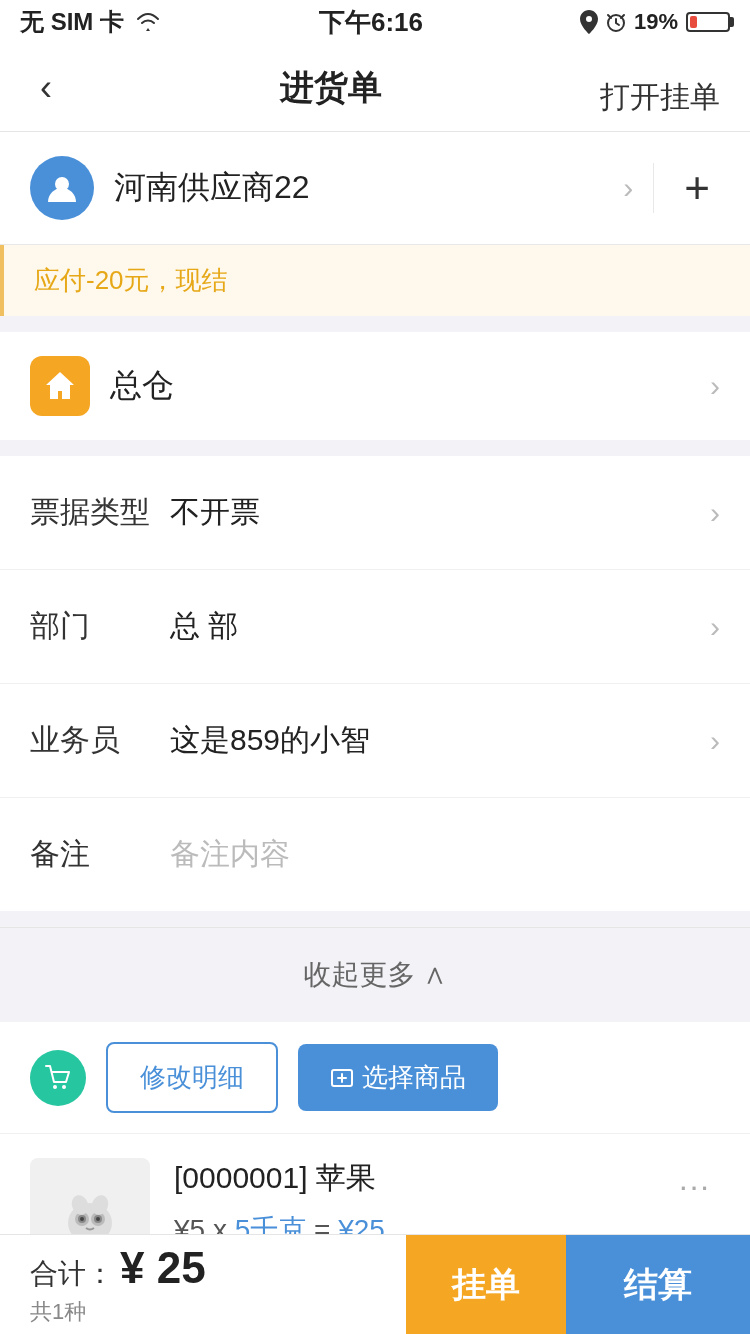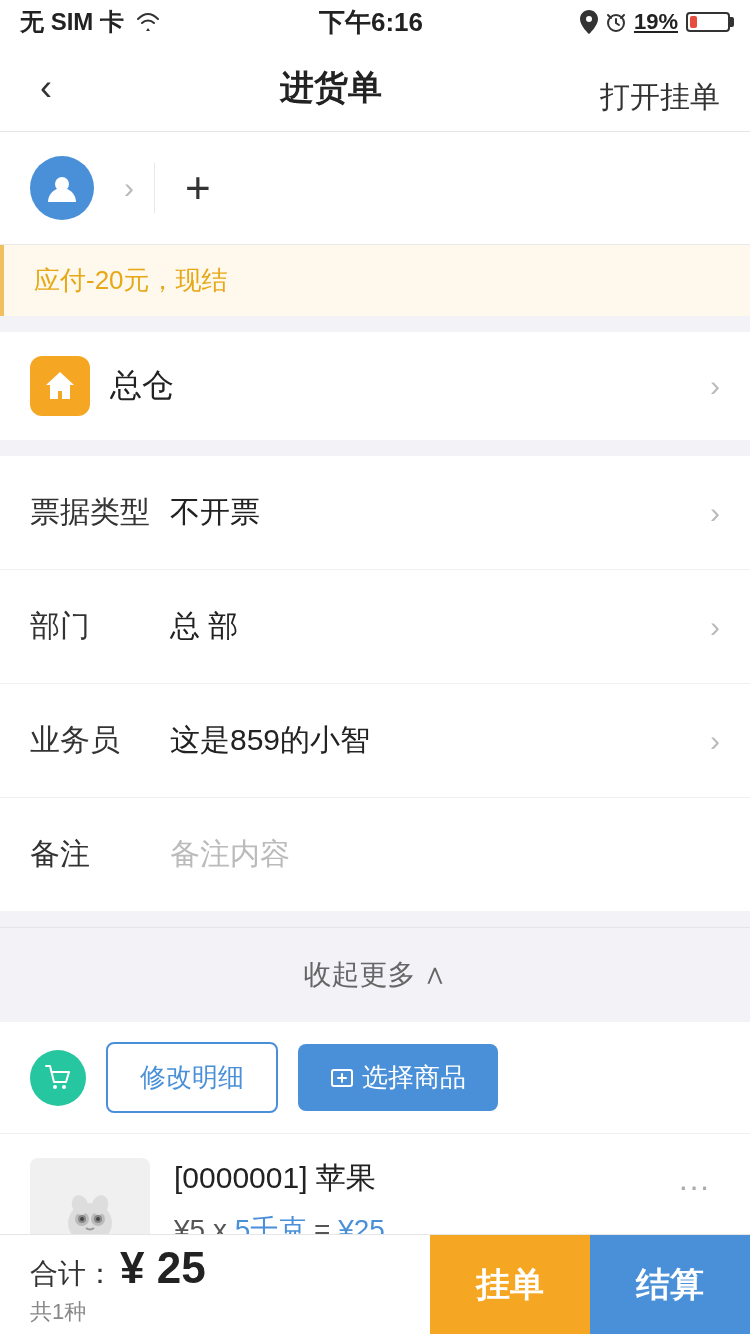--- a/index.html
+++ b/index.html
@@ -19,21 +19,21 @@
       background: #fff;
       display: flex;
       align-items: center;
       justify-content: space-between;
       padding: 0 20px;
       font-size: 24px;
       font-weight: 600;
     }
     .status-left { display: flex; align-items: center; gap: 10px; }
     .status-center { font-size: 26px; font-weight: 600; }
-    .status-right { display: flex; align-items: center; gap: 8px; font-size: 22px; text-decoration: underline; }
+    .status-right { display: flex; align-items: center; gap: 8px; font-size: 22px; }
     .battery-icon {
       width: 44px; height: 20px;
       border: 2px solid #333;
       border-radius: 4px;
       position: relative;
       display: inline-flex;
       align-items: center;
       padding: 2px;
     }
     .battery-icon::after {
@@ -302,21 +302,21 @@
     .btn-hang {
       width: 160px;
       background: #f5a623;
       color: #fff;
       font-size: 34px;
       font-weight: 600;
       display: flex; align-items: center; justify-content: center;
       cursor: pointer;
     }
     .btn-checkout {
-      width: 160px;
+      width: 184px;
       background: #4a90d9;
       color: #fff;
       font-size: 34px;
       font-weight: 600;
       display: flex; align-items: center; justify-content: center;
       cursor: pointer;
     }
 
     .spacer-bottom { height: 100px; }
   </style>
@@ -358,20 +358,21 @@
 <div class="content">
 
   <div class="card">
     <div class="supplier-row">
       <div class="supplier-avatar">
         <svg viewBox="0 0 36 36">
           <circle cx="18" cy="14" r="7"></circle>
           <path d="M4 32c0-7.7 6.3-14 14-14s14 6.3 14 14"></path>
         </svg>
       </div>
+      <span class="supplier-name">河南供应商22</span>
       <span class="chevron">›</span>
       <div class="divider-v"></div>
       <span class="plus-btn">+</span>
     </div>
     <div class="payment-hint">应付-20元，现结</div>
   </div>
 
   <div class="card">
     <div class="warehouse-row">
       <div class="warehouse-icon">

